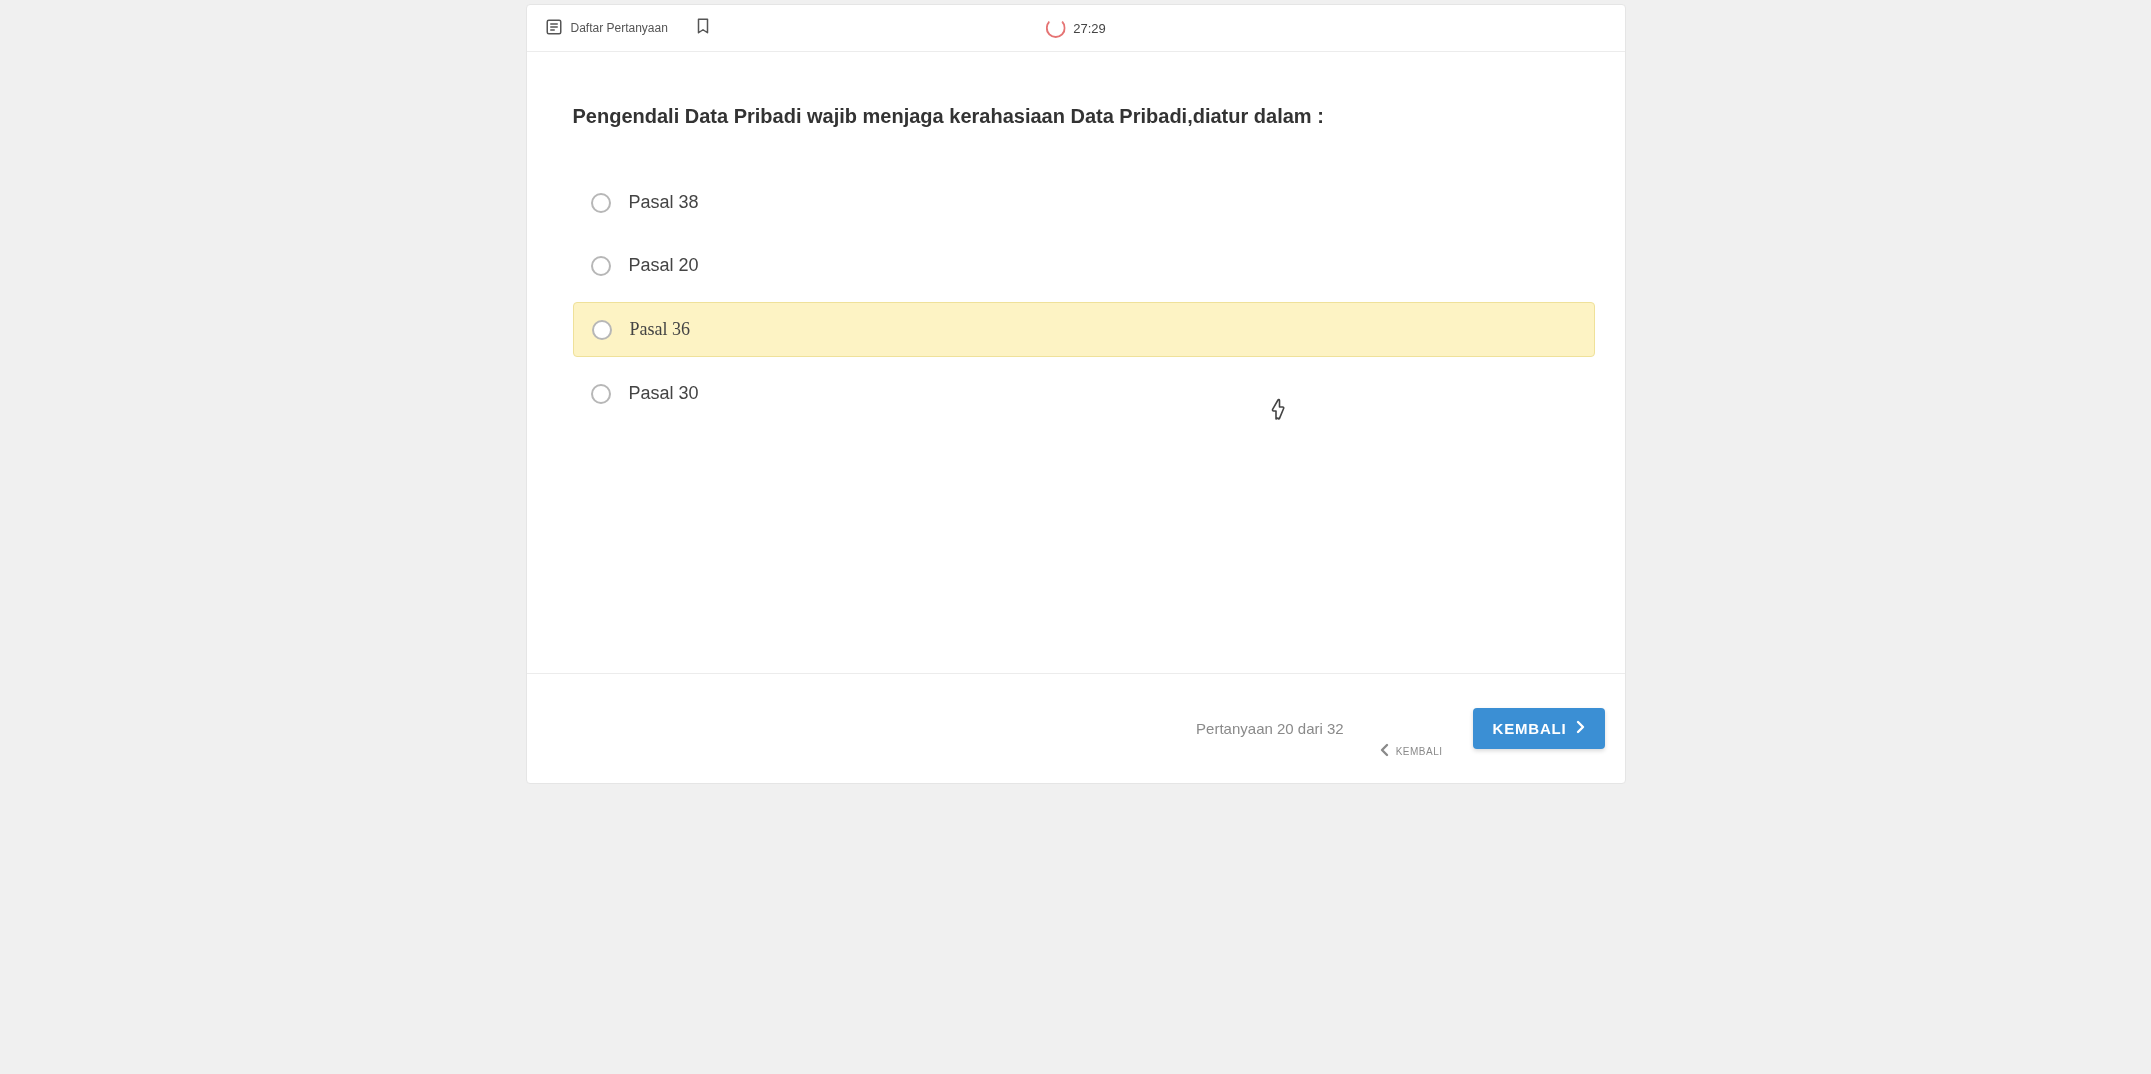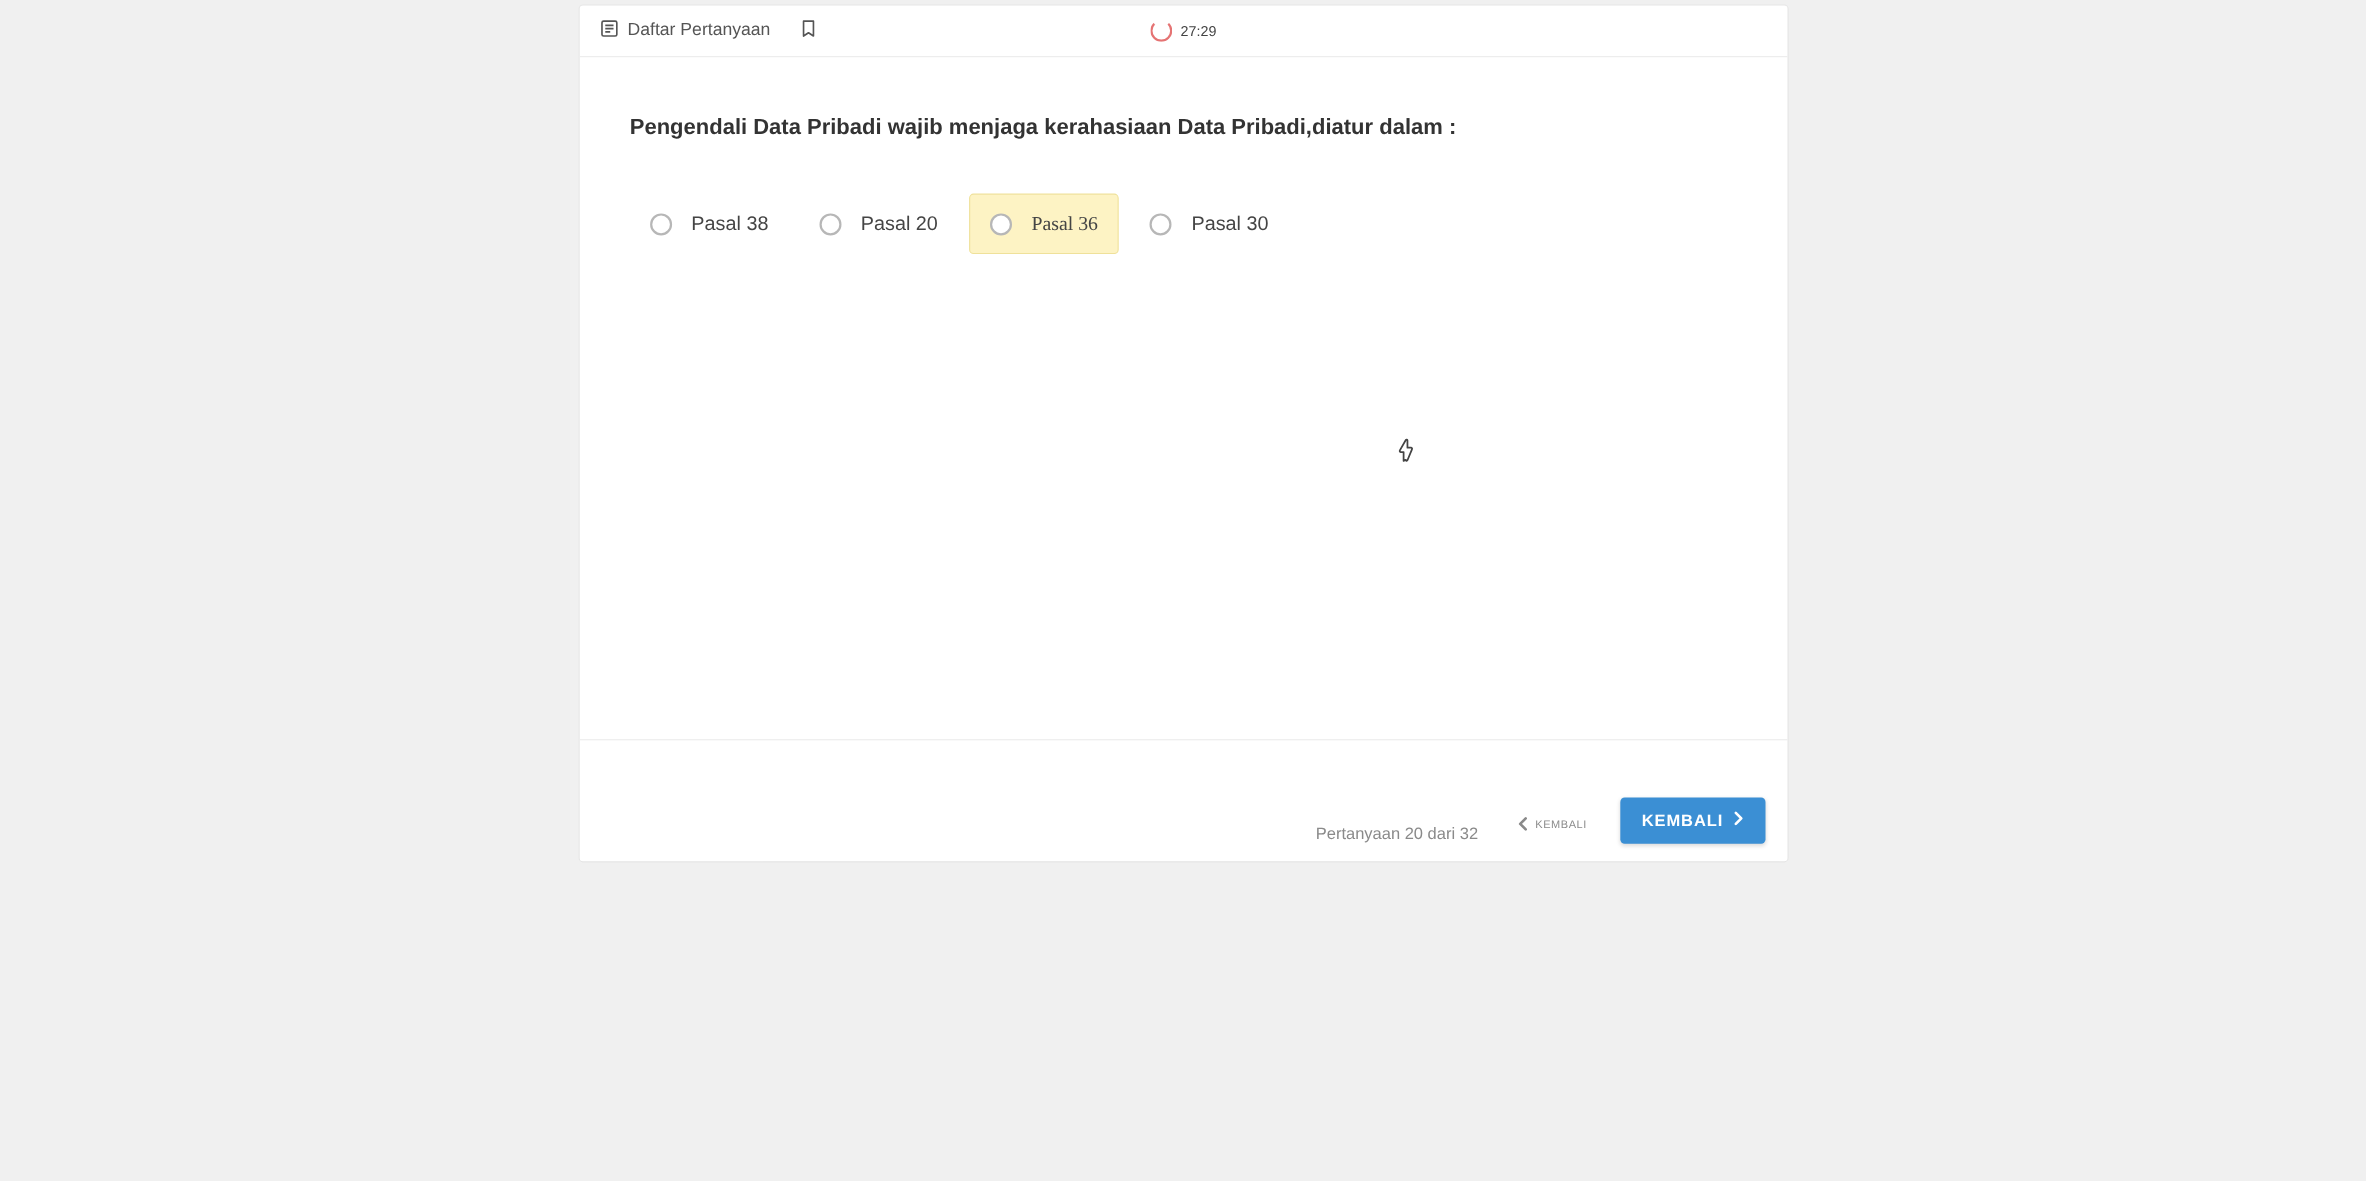--- a/index.html
+++ b/index.html
@@ -1,35 +1,35 @@
 <!DOCTYPE html>
 <html><head>
   <meta charset="utf-8">
   <style>
     * { box-sizing: border-box; margin: 0; padding: 0; }
     body { font-family: 'Segoe UI', Tahoma, Arial, sans-serif; background: #f0f0f0; display: flex; justify-content: center; align-items: flex-start; min-height: 100vh; padding: 0; }
     .exam-card { background: #ffffff; width: 1100px; max-width: 96%; border: 1px solid #e5e5e5; border-radius: 4px; margin-top: 4px; display: flex; flex-direction: column; min-height: 780px; position: relative; }
     .card-header { display: flex; align-items: center; padding: 10px 18px; border-bottom: 1px solid #ececec; position: relative; }
     .header-left { display: flex; align-items: center; gap: 22px; }
-    .list-link { display: flex; align-items: center; gap: 8px; color: #555; font-size: 16px; cursor: pointer; }
+    .list-link { display: flex; align-items: center; gap: 8px; color: #555; font-size: 12px; cursor: pointer; }
     .list-link svg { width: 18px; height: 18px; }
     .bookmark-btn { display: flex; align-items: center; justify-content: center; width: 26px; height: 26px; cursor: pointer; color: #555; }
     .bookmark-btn svg { width: 18px; height: 22px; }
     .timer { position: absolute; left: 50%; transform: translateX(-50%); display: flex; align-items: center; gap: 8px; color: #444; font-size: 13px; }
     .timer .spinner { width: 20px; height: 20px; border: 2px solid #e57373; border-top-color: transparent; border-radius: 50%; }
     .question-area { padding: 50px 30px 20px 46px; flex: 1; }
     .question-text { font-size: 20px; font-weight: 600; color: #333; margin-bottom: 46px; line-height: 1.4; }
-    .options { display: flex; flex-direction: row; gap: 10px; }
+    .options { display: flex; flex-direction: column; gap: 10px; }
     .option { display: flex; align-items: center; gap: 18px; padding: 16px 18px; border-radius: 4px; cursor: pointer; transition: background .1s; }
     .option.highlight { background: #fdf3c4; border: 1px solid #efe19a; font-family: Liberation Serif, serif; }
     .radio { width: 20px; height: 20px; border: 2px solid #b7b7b7; border-radius: 50%; flex-shrink: 0; background: #fff; }
     .option-label { font-size: 18px; color: #444; }
     .cursor-pointer { position: absolute; left: 740px; top: 392px; pointer-events: none; }
     .cursor-pointer svg { width: 24px; height: 26px; }
-    .card-footer { display: flex; align-items: flex-end; justify-content: flex-end; gap: 20px; padding: 16px 20px; border-top: 1px solid #ececec; }
+    .card-footer { display: flex; align-items: center; justify-content: flex-end; gap: 20px; padding: 16px 20px; border-top: 1px solid #ececec; }
     .progress-text { color: #8a8a8a; font-size: 15px; margin-right: 6px; }
     .back-btn { display: flex; align-items: center; gap: 6px; background: transparent; border: none; color: #8a8a8a; font-size: 10px; letter-spacing: .5px; cursor: pointer; padding: 8px 10px; margin-top: 45px; }
     .back-btn svg { width: 10px; height: 14px; }
     .next-btn { display: flex; align-items: center; gap: 8px; background: #3b8fd4; color: #fff; border: none; border-radius: 4px; font-size: 15px; letter-spacing: .8px; font-weight: 600; padding: 12px 20px; cursor: pointer; box-shadow: 0 2px 4px rgba(0,0,0,.15); }
     .next-btn svg { width: 10px; height: 14px; }
   </style>
 </head>
 <body>
 
 <div class="exam-card">

